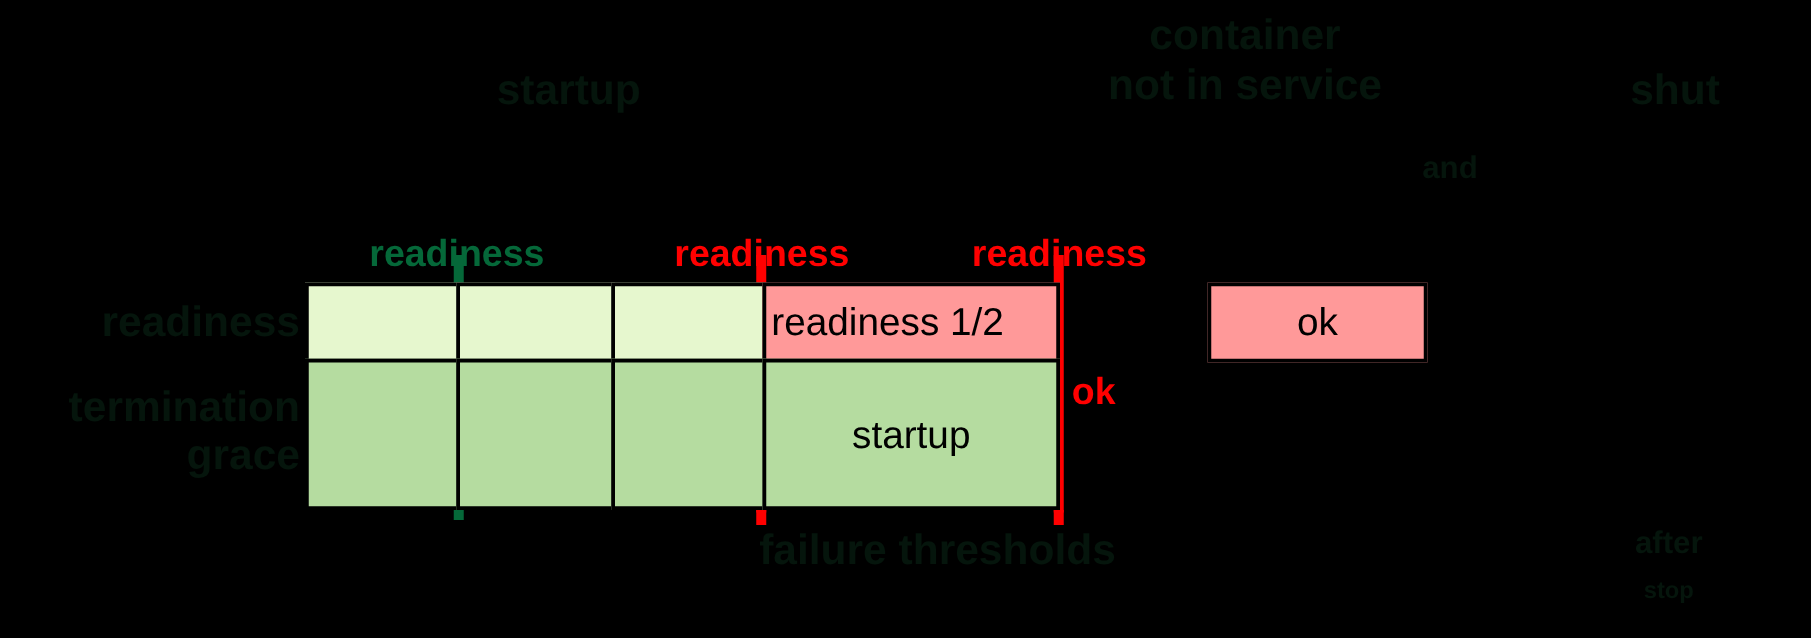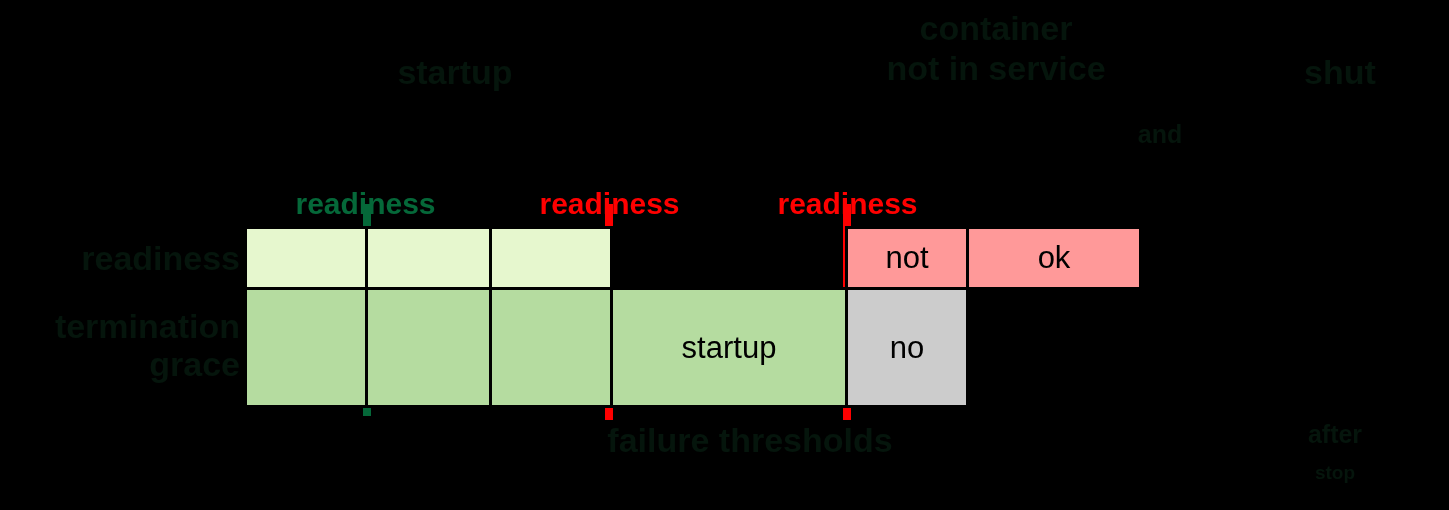--- a/index.html
+++ b/index.html
@@ -101,28 +101,27 @@
   <div class="dark" style="left:18px;top:238px;width:222px;text-align:right;">readiness</div>
 
   <div class="dark" style="left:18px;top:306px;width:222px;text-align:right;">termination</div>
   <div class="dark" style="left:18px;top:344px;width:222px;text-align:right;">grace</div>
 
   <div class="tbl">
 
     <div class="cell c-lightgreen" style="left:0px;top:0px;width:124px;height:64px;"></div>
     <div class="cell c-lightgreen" style="left:121px;top:0px;width:127px;height:64px;"></div>
     <div class="cell c-lightgreen" style="left:245px;top:0px;width:124px;height:64px;"></div>
-    <div class="cell c-red" style="left:601px;top:0px;width:124px;height:64px;">not</div>
+    <div class="cell c-red label-cell" style="left:366px;top:0px;width:238px;height:64px;">readiness 1/2</div>
     <div class="cell c-red" style="left:722px;top:0px;width:176px;height:64px;">ok</div>
 
     <div class="cell c-green" style="left:0px;top:61px;width:124px;height:121px;"></div>
     <div class="cell c-green" style="left:121px;top:61px;width:127px;height:121px;"></div>
     <div class="cell c-green" style="left:245px;top:61px;width:124px;height:121px;"></div>
     <div class="cell c-green" style="left:366px;top:61px;width:238px;height:121px;">startup</div>
-    <div class="cell c-grey" style="left:601px;top:61px;width:124px;height:121px;">no</div>
   </div>
 
   <div class="dark" style="left:500px;top:420px;width:500px;">failure thresholds</div>
 
   <div class="dark sm" style="left:1230px;top:420px;width:210px;">after</div>
   <div class="dark xs" style="left:1230px;top:462px;width:210px;">stop</div>
 
 </div>
 
 </body></html>

